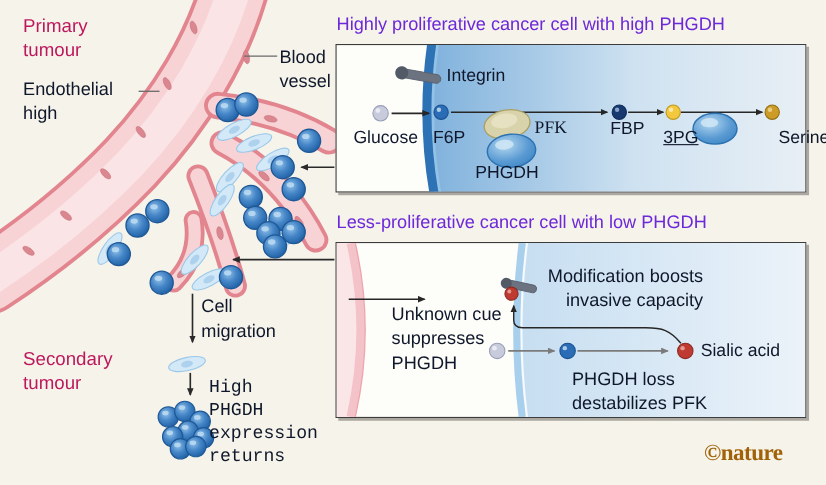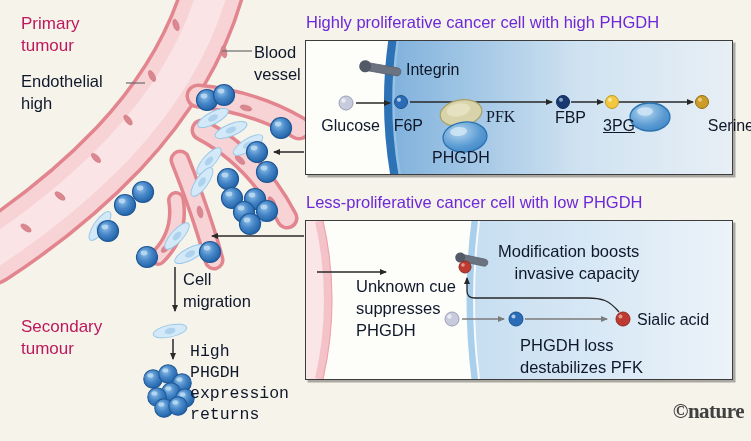--- a/index.html
+++ b/index.html
@@ -9,22 +9,22 @@
   .lbl{position:absolute;font-size:16px;line-height:19px;color:#0f172a;white-space:pre-line;}
   .lbl.big{font-size:16.5px;line-height:22px;}
   .lbl.bold{font-weight:normal;font-size:17px;line-height:22px;color:#be185d;}
   .lbl.center{text-align:right;}
   .panel{position:absolute;left:305px;width:426px;background:#fdfdf9;border:1.5px solid #3c3c3c;
          box-shadow:2.5px 2.5px 0 #aaa8a0;}
   .panel-top{top:40px;height:133px;}
   .panel-bot{top:220px;height:158px;}
   .panel svg{position:absolute;left:0;top:0;}
   .title{position:absolute;font-size:16.5px;color:#6d28d9;}
-  .logo{position:absolute;left:640px;top:399px;width:104px;text-align:right;
-        font-family:"Liberation Serif",serif;font-weight:bold;font-size:21px;color:#404040;letter-spacing:-0.5px;}
+  .logo{position:absolute;left:640px;top:399px;width:104px;
+        font-family:"Liberation Serif",serif;font-weight:bold;font-size:21px;color:#a16207;letter-spacing:-0.5px;}
 </style>
 </head>
 <body>
 
 <div class="canvas">
 
   <svg class="abs" width="751" height="441" viewBox="0 0 751 441" style="left:0;top:0;">
     <defs>
       <radialGradient id="cg" cx="38%" cy="35%" r="75%">
         <stop offset="0%" stop-color="#8fc0e8"></stop>

